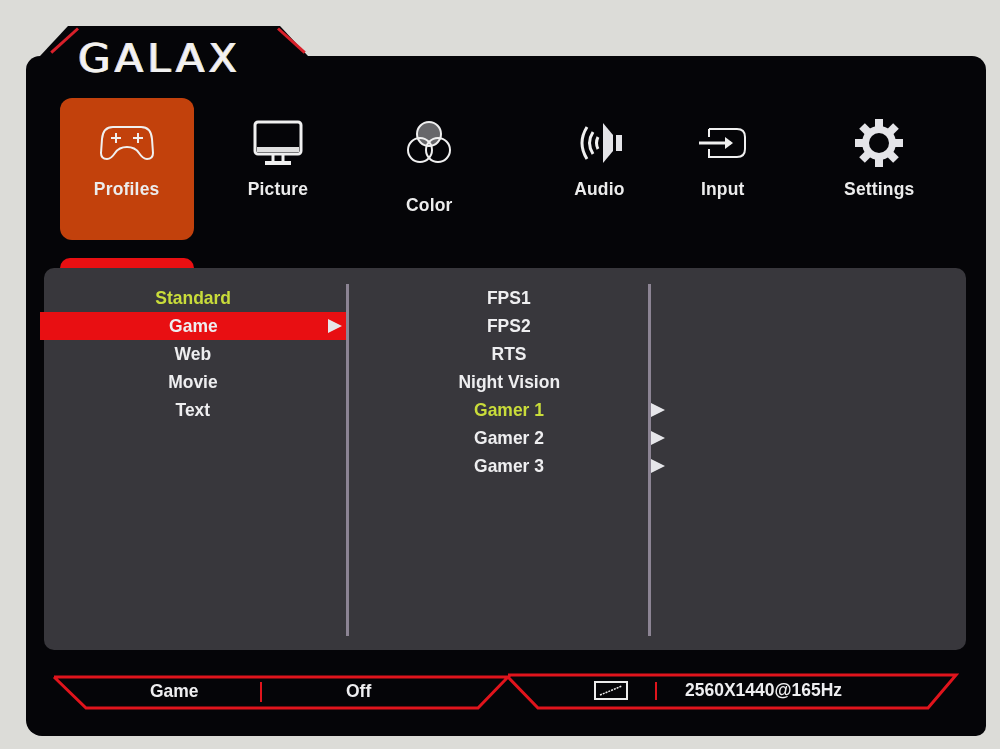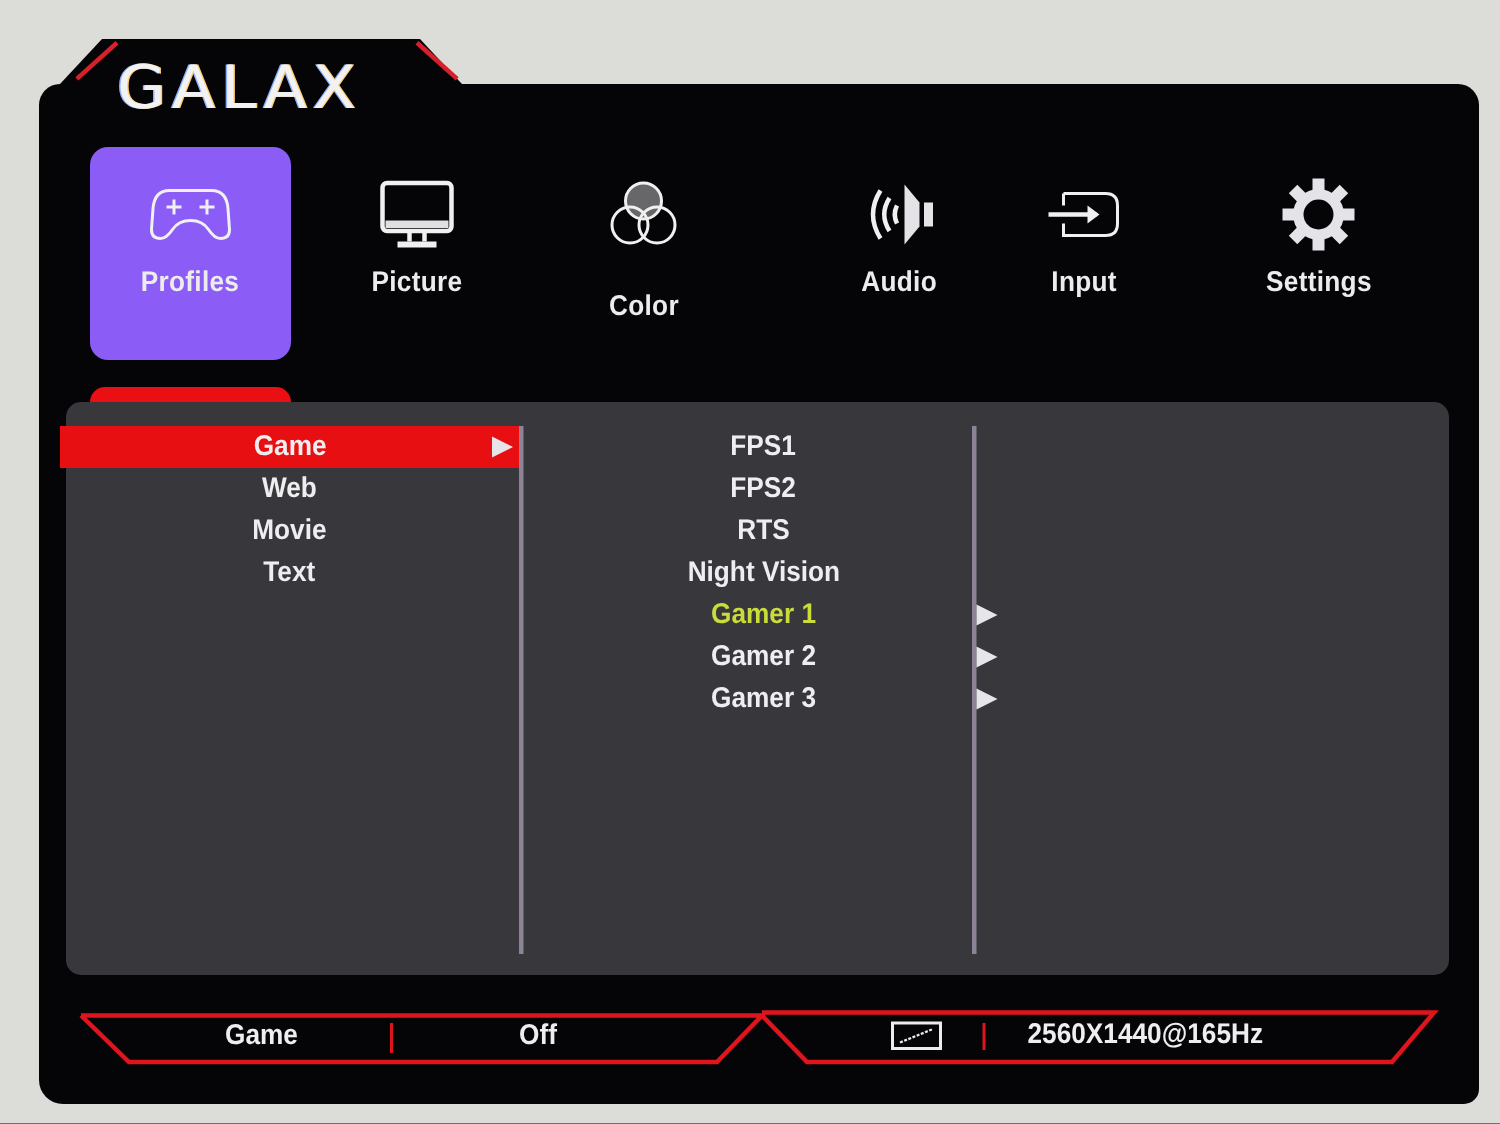--- a/index.html
+++ b/index.html
@@ -42,21 +42,21 @@
   }
   
   .nav { position: absolute; left: 0; top: 0; width: 1000px; height: 260px; }
   .nav-item {
     position: absolute; top: 98px; width: 134px; height: 142px;
     display: flex; flex-direction: column; align-items: center;
     color: #ececec; font-weight: bold; font-size: 19px;
     border-radius: 12px;
     cursor: pointer;
   }
-  .nav-item.active { background: #8b5cf6; }
+  .nav-item.active { background: #c2410c; }
   .nav-icon { margin-top: 20px; height: 50px; display: flex; align-items: center; justify-content: center; }
   .nav-label { margin-top: 10px; transform: scaleX(0.92); letter-spacing: 0.2px; }
   .sub-tab {
     position: absolute; left: 60px; top: 258px; width: 134px; height: 20px;
     background: #ea0f12; border-radius: 10px 10px 0 0;
   }
   
   .panel {
     position: absolute; left: 44px; top: 268px; width: 922px; height: 382px;
     background: #38373c; border-radius: 10px;
@@ -170,20 +170,21 @@
   </div>
 </div>
 
 <div class="sub-tab"></div>
 
 <div class="panel"></div>
 <div class="divider" style="left:346px;"></div>
 <div class="divider" style="left:648px;"></div>
 
 <div class="col" style="left:40px; width:306px;">
+  <div class="row yellow"><span class="t">Standard</span></div>
   <div class="row selected"><span class="t">Game</span><span class="arrow"></span></div>
   <div class="row"><span class="t">Web</span></div>
   <div class="row"><span class="t">Movie</span></div>
   <div class="row"><span class="t">Text</span></div>
 </div>
 
 <div class="col" style="left:349px; width:320px;">
   <div class="row"><span class="t">FPS1</span></div>
   <div class="row"><span class="t">FPS2</span></div>
   <div class="row"><span class="t">RTS</span></div>

